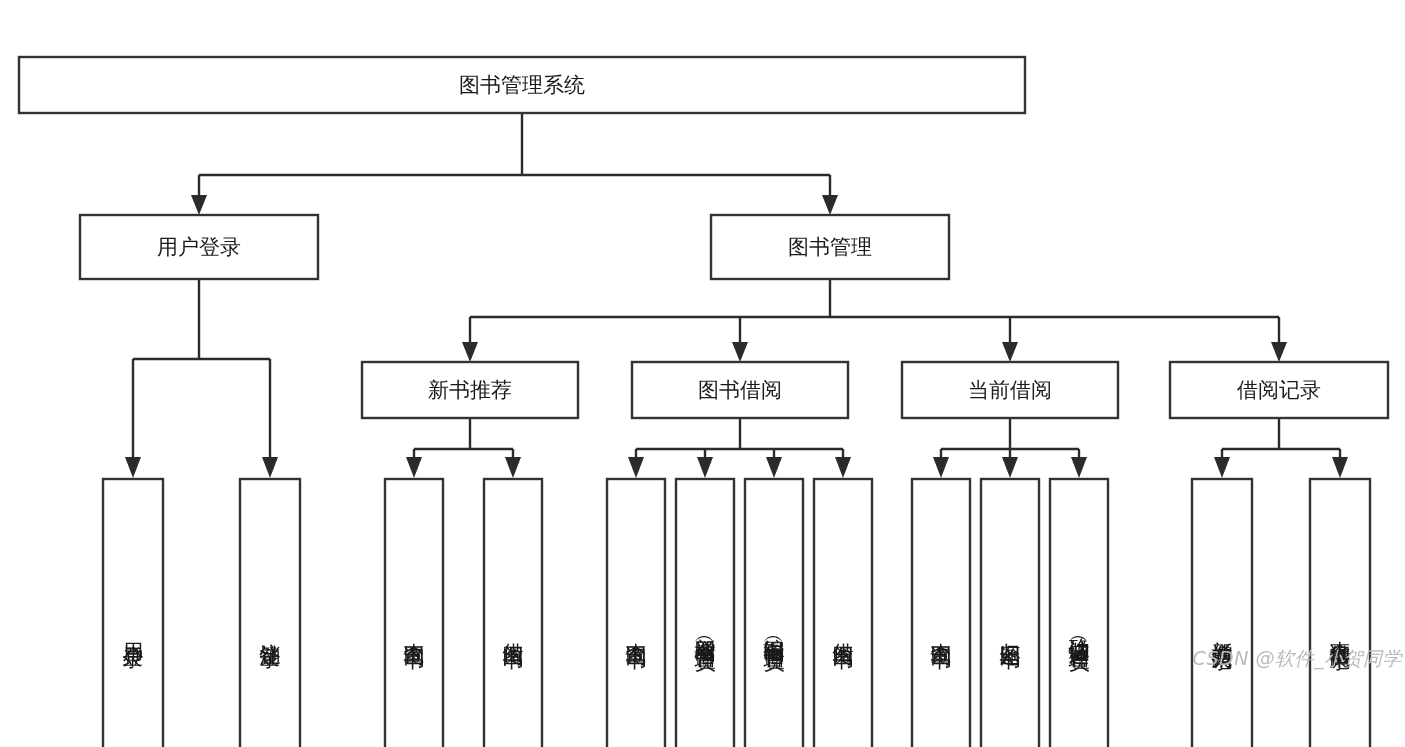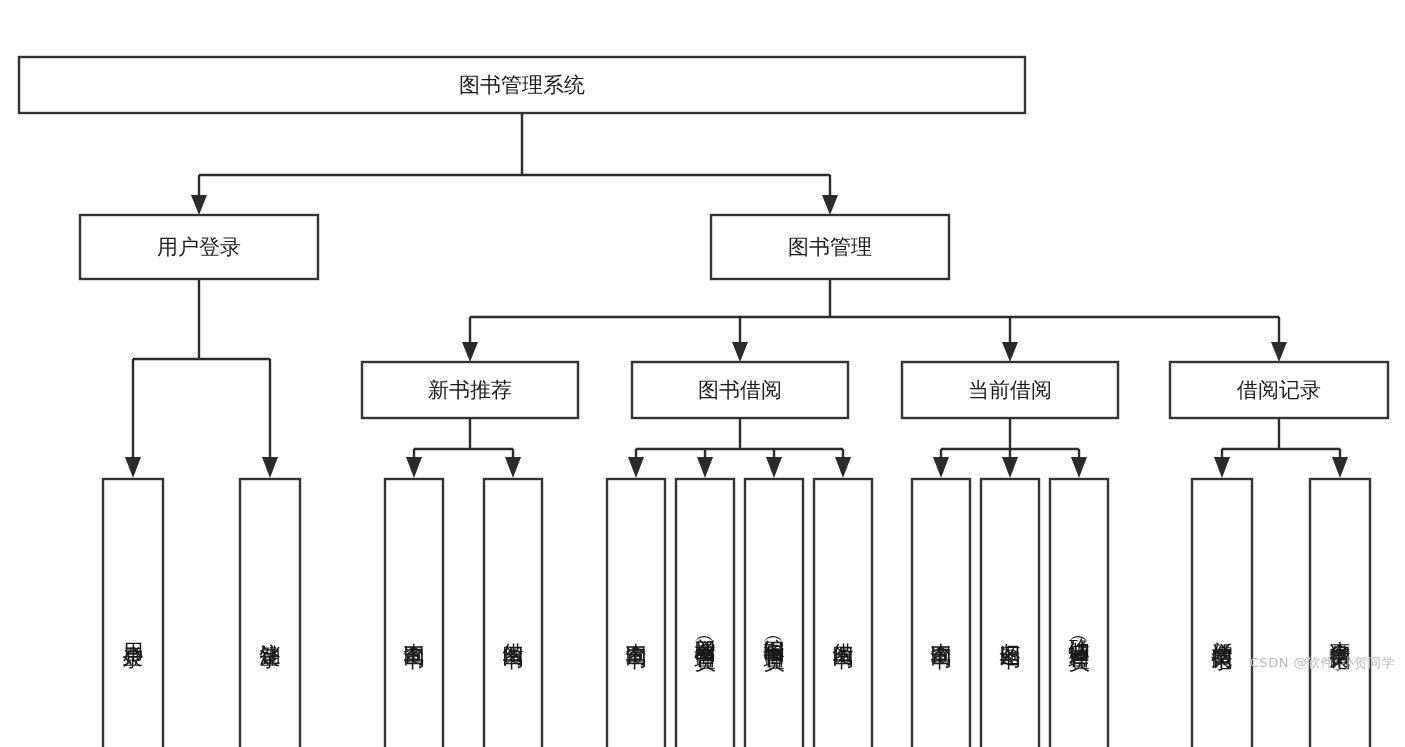--- a/index.html
+++ b/index.html
@@ -54,28 +54,29 @@
     fill: #1a1a1a;
     font-size: 21px;
     writing-mode: vertical-rl;
     text-orientation: upright;
     letter-spacing: 2px;
     dominant-baseline: central;
     text-anchor: middle;
   }
   .watermark {
     position: absolute;
-    right: 10px;
+    right: 3px;
     bottom: 6px;
     font-family: "DejaVu Sans", "Liberation Sans", sans-serif;
-    font-size: 13px;
+    font-size: 19px;
     color: #b9b9b9;
     white-space: nowrap;
     letter-spacing: 0.5px;
     pointer-events: none;
+    font-style: italic;
   }
 </style>
 </head>
 <body>
 
 <div id="diagram-root">
 
   <svg class="flow" viewBox="0 0 1405 747" xmlns="http://www.w3.org/2000/svg">
 
     <g>

